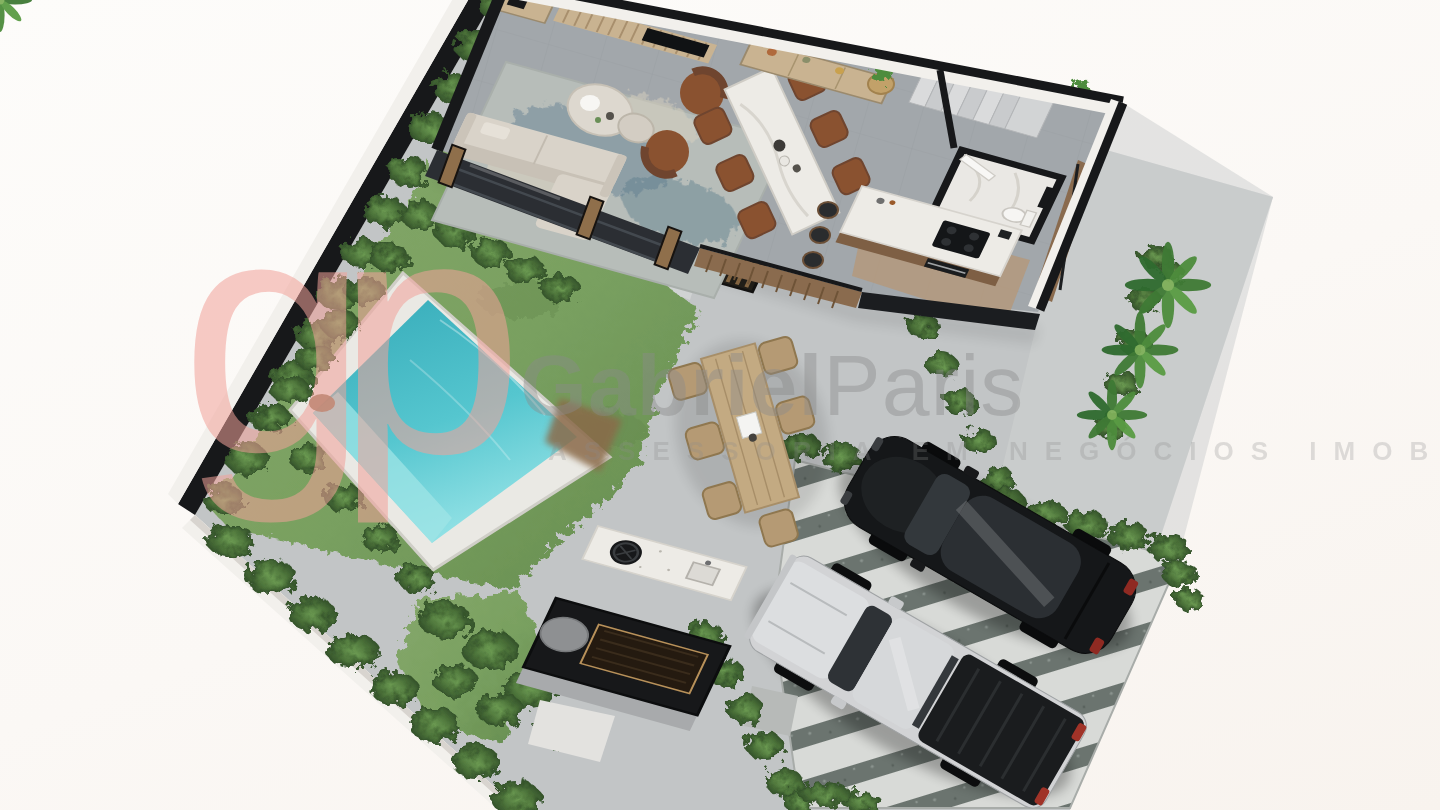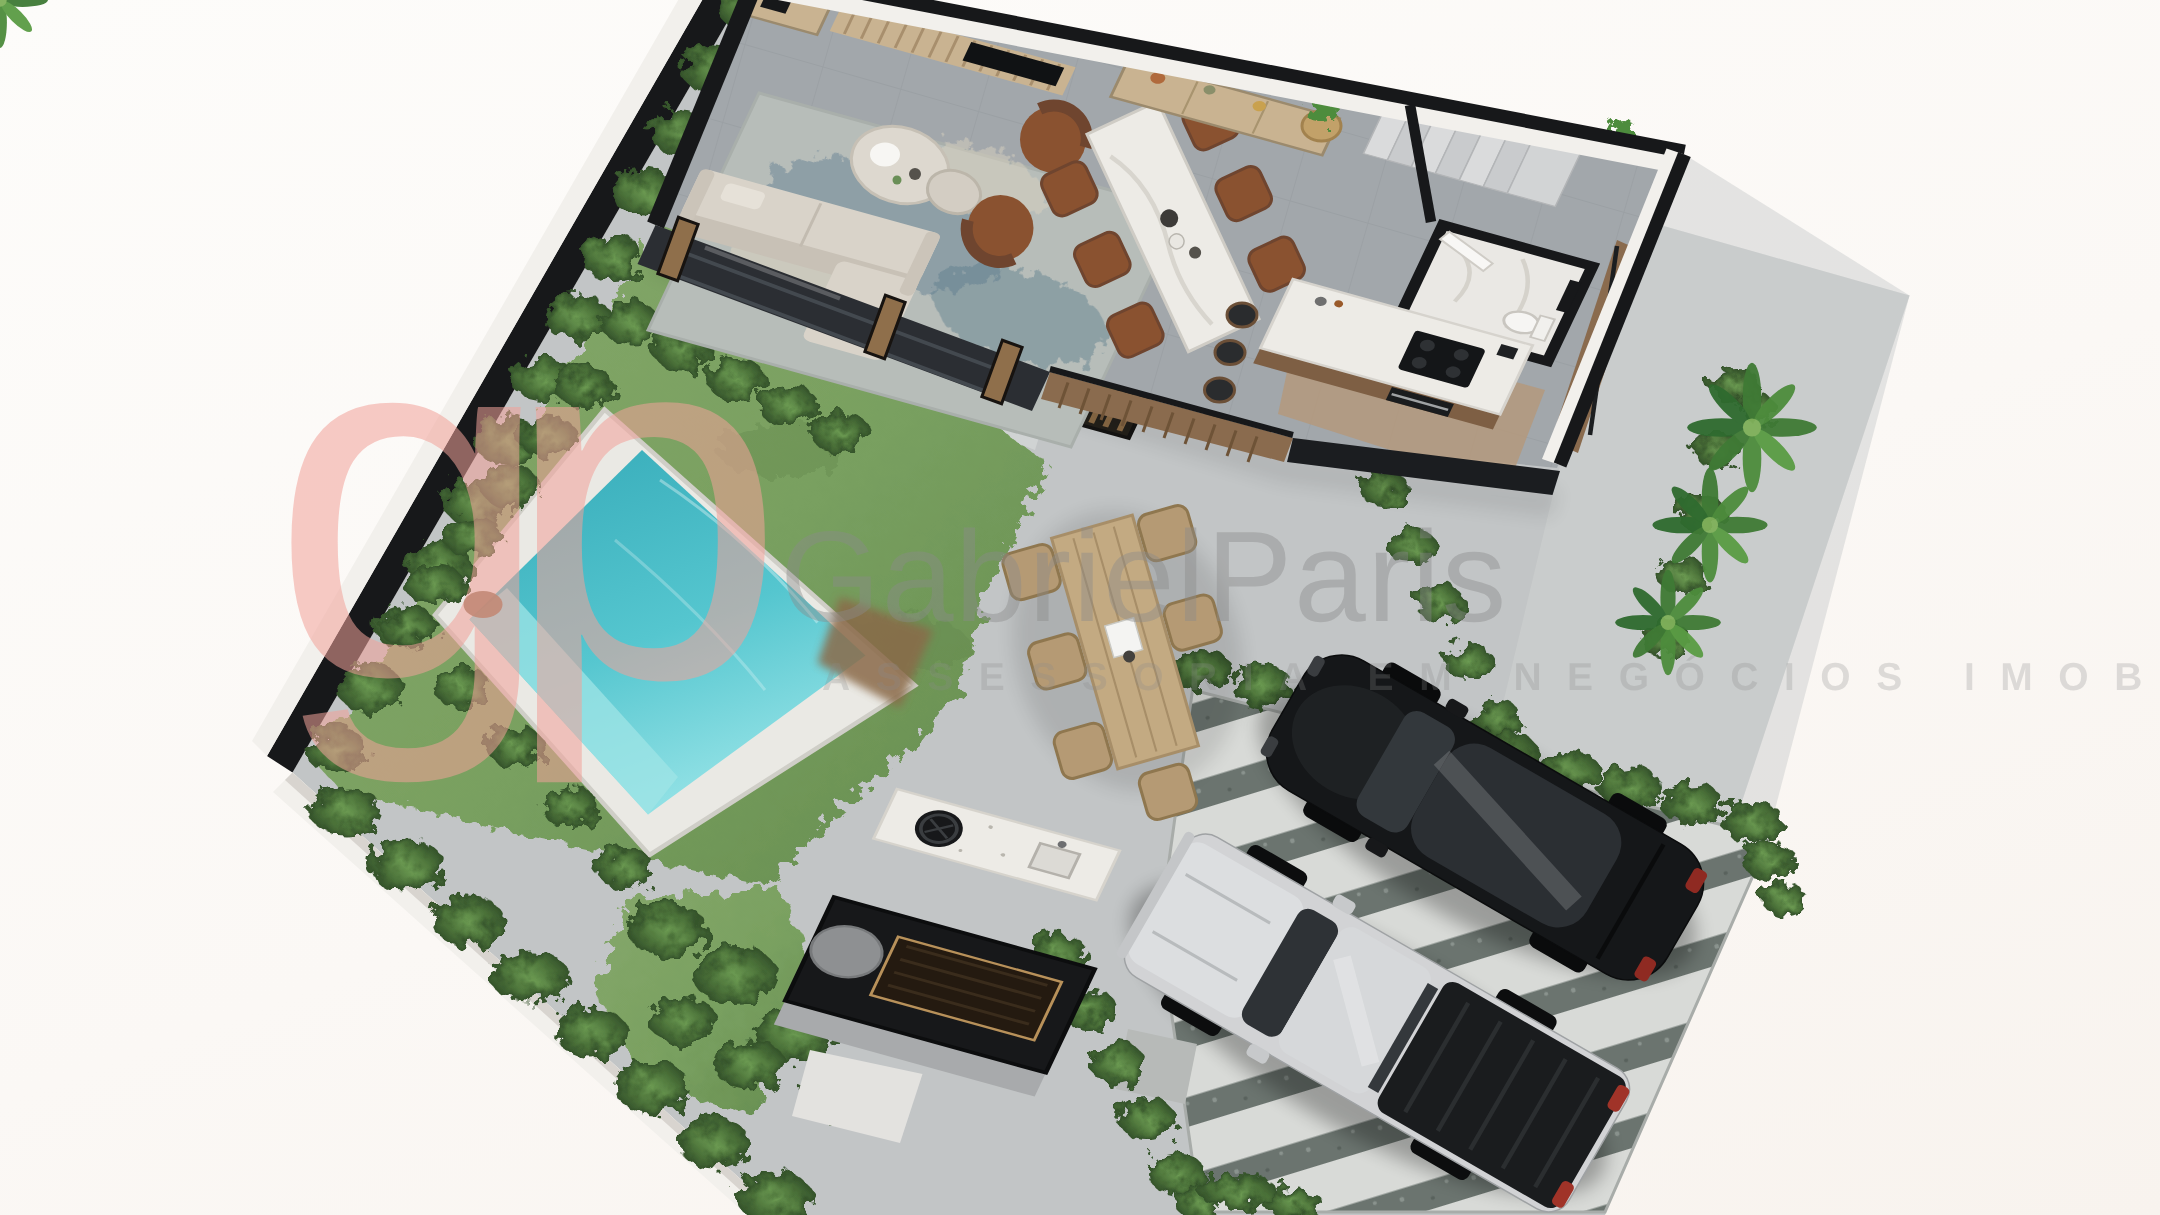--- a/index.html
+++ b/index.html
@@ -16,21 +16,21 @@
   .f-wooddark{fill:var(--wood_dark)} .f-marble{fill:var(--marble)}
   .f-sofa{fill:var(--sofa)} .f-leather{fill:var(--leather)}
   .f-carblack{fill:var(--car_black)} .f-carsilver{fill:var(--car_silver)}
   .bush{fill:url(#hedgeGrad);filter:url(#veg)}
   
   .wm{position:absolute;pointer-events:none;white-space:nowrap;}
   .wm-logo{left:180px;top:164px;font-size:340px;font-weight:400;letter-spacing:-34px;
            color:var(--watermark_pink);opacity:.55;line-height:1;}
   .wm-brand{left:520px;top:342px;font-size:86px;color:var(--watermark_gray);
             opacity:.42;letter-spacing:1px;line-height:1;}
-  .wm-brand .b1{font-weight:400;} .wm-brand .b2{font-weight:400;}
+  .wm-brand .b1{font-weight:700;} .wm-brand .b2{font-weight:400;}
   .wm-tag{left:548px;top:436px;font-size:26px;font-weight:600;letter-spacing:17px;
           color:var(--watermark_gray);opacity:.26;}
 </style>
 </head>
 <body>
 
 <div class="stage">
 <svg width="1440" height="810" viewBox="0 0 1440 810">
   <defs>
     <radialGradient id="hedgeGrad">

